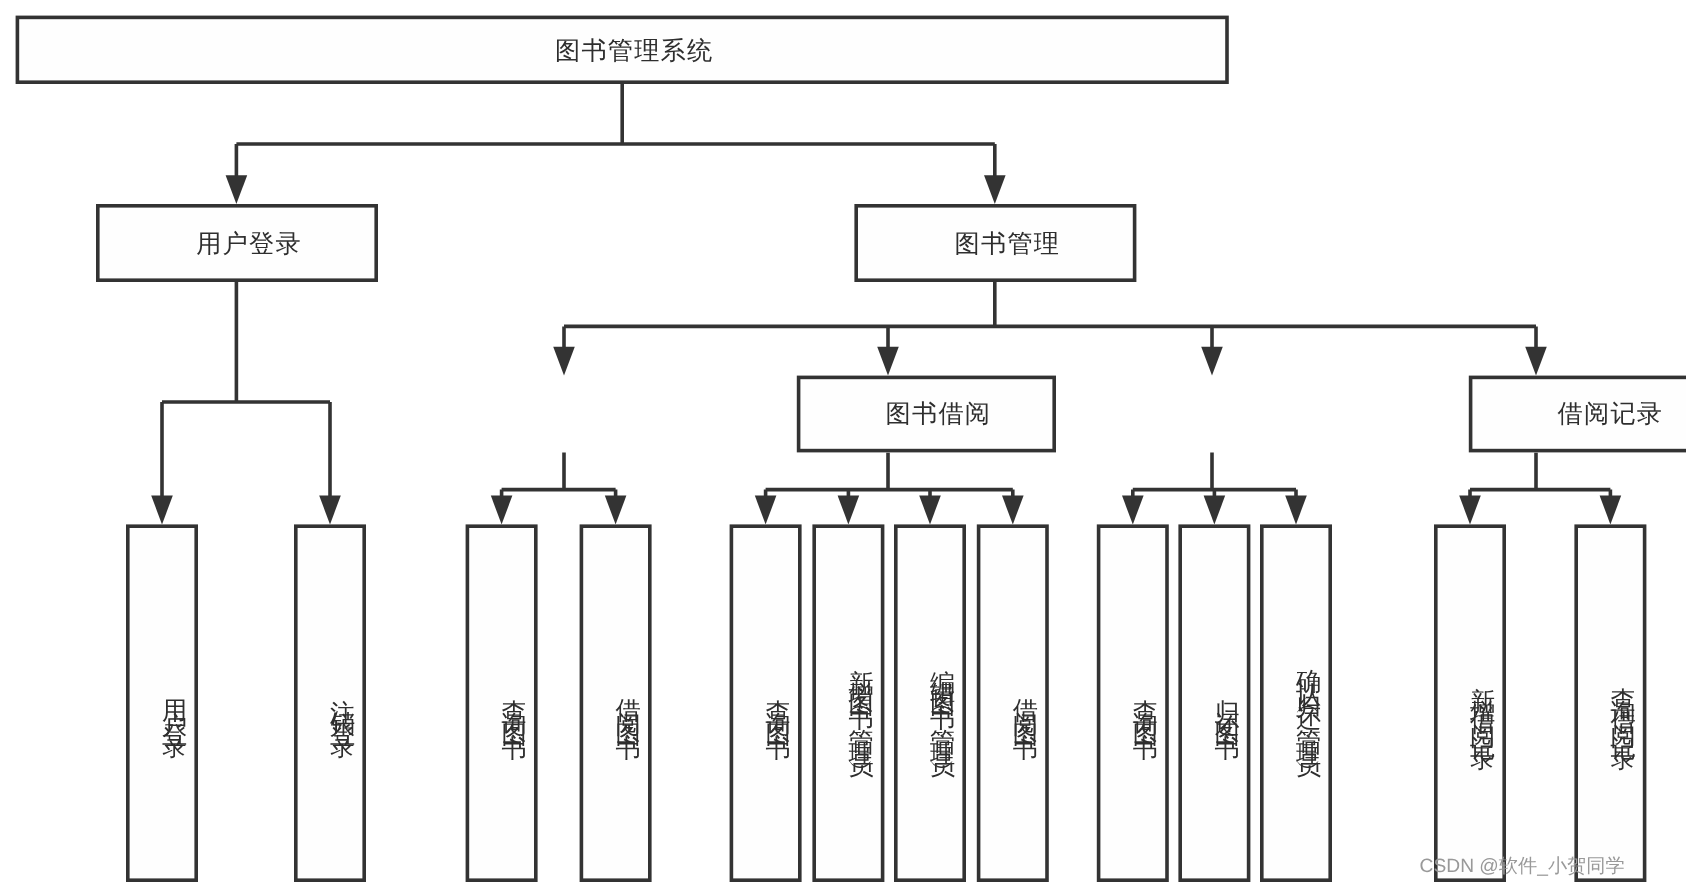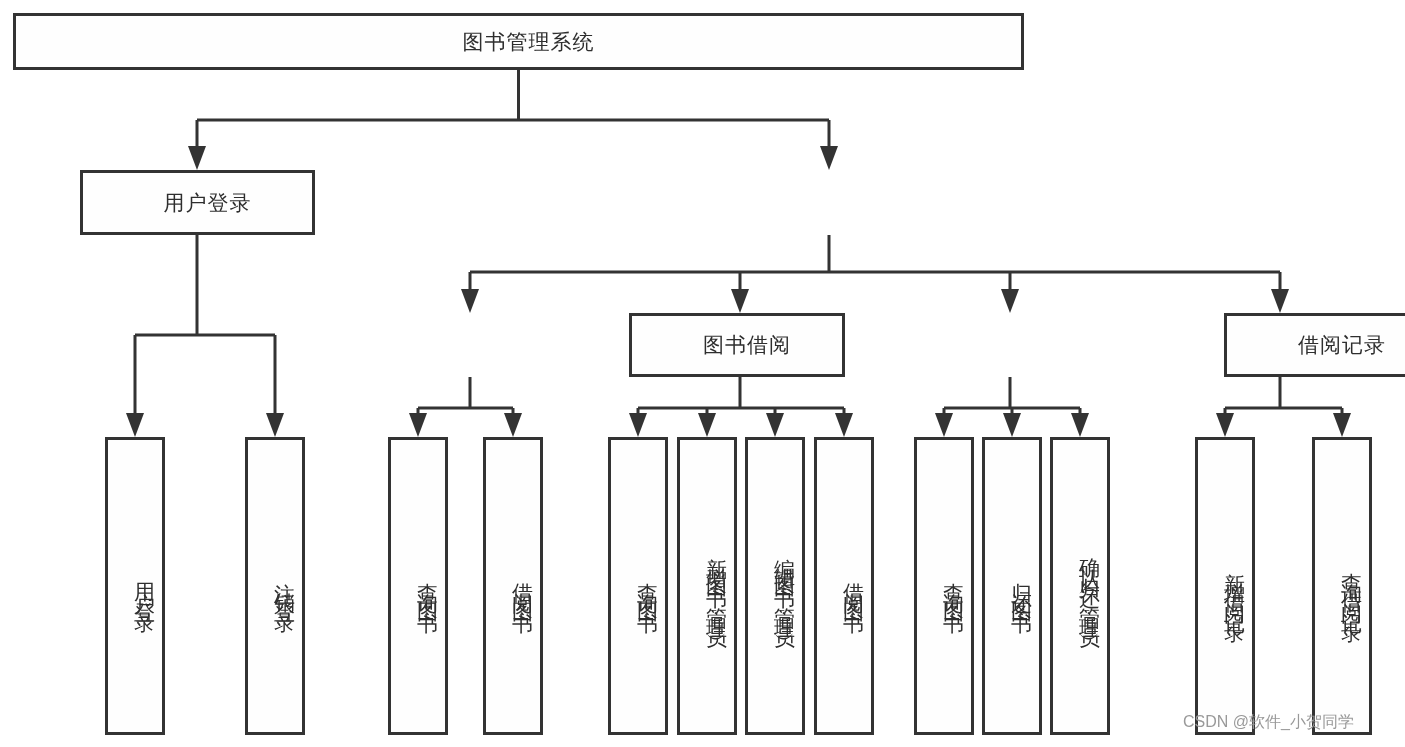--- a/index.html
+++ b/index.html
@@ -101,22 +101,23 @@
     <g>
       <path d="M1280 377 V408 M1225 408 H1342 M1225 408 V419 M1342 408 V419"></path>
       <polygon points="1216,413 1234,413 1225,437"></polygon>
       <polygon points="1333,413 1351,413 1342,437"></polygon>
     </g>
   </svg>
 
   <div class="node" style="left:13px; top:13px; width:1011px; height:57px;">图书管理系统</div>
 
   <div class="node" style="left:80px; top:170px; width:235px; height:65px;">用户登录</div>
+  <div class="node" style="left:712px; top:170px; width:235px; height:65px;">图书管理</div>
 
-  <div class="node" style="left:629px; top:313px; width:216px; height:64px;">图书借阅</div>
+  <div class="node" style="left:664px; top:313px; width:216px; height:64px;">图书借阅</div>
   <div class="node" style="left:1224px; top:313px; width:216px; height:64px;">借阅记录</div>
 
   <div class="node leaf" style="left:105px; top:437px; width:60px; height:298px;">用户登录</div>
   <div class="node leaf" style="left:245px; top:437px; width:60px; height:298px;">注销登录</div>
 
   <div class="node leaf" style="left:388px; top:437px; width:60px; height:298px;">查询图书</div>
   <div class="node leaf" style="left:483px; top:437px; width:60px; height:298px;">借阅图书</div>
 
   <div class="node leaf" style="left:608px; top:437px; width:60px; height:298px;">查询图书</div>
   <div class="node leaf" style="left:677px; top:437px; width:60px; height:298px;">新增图书（管理员）</div>

